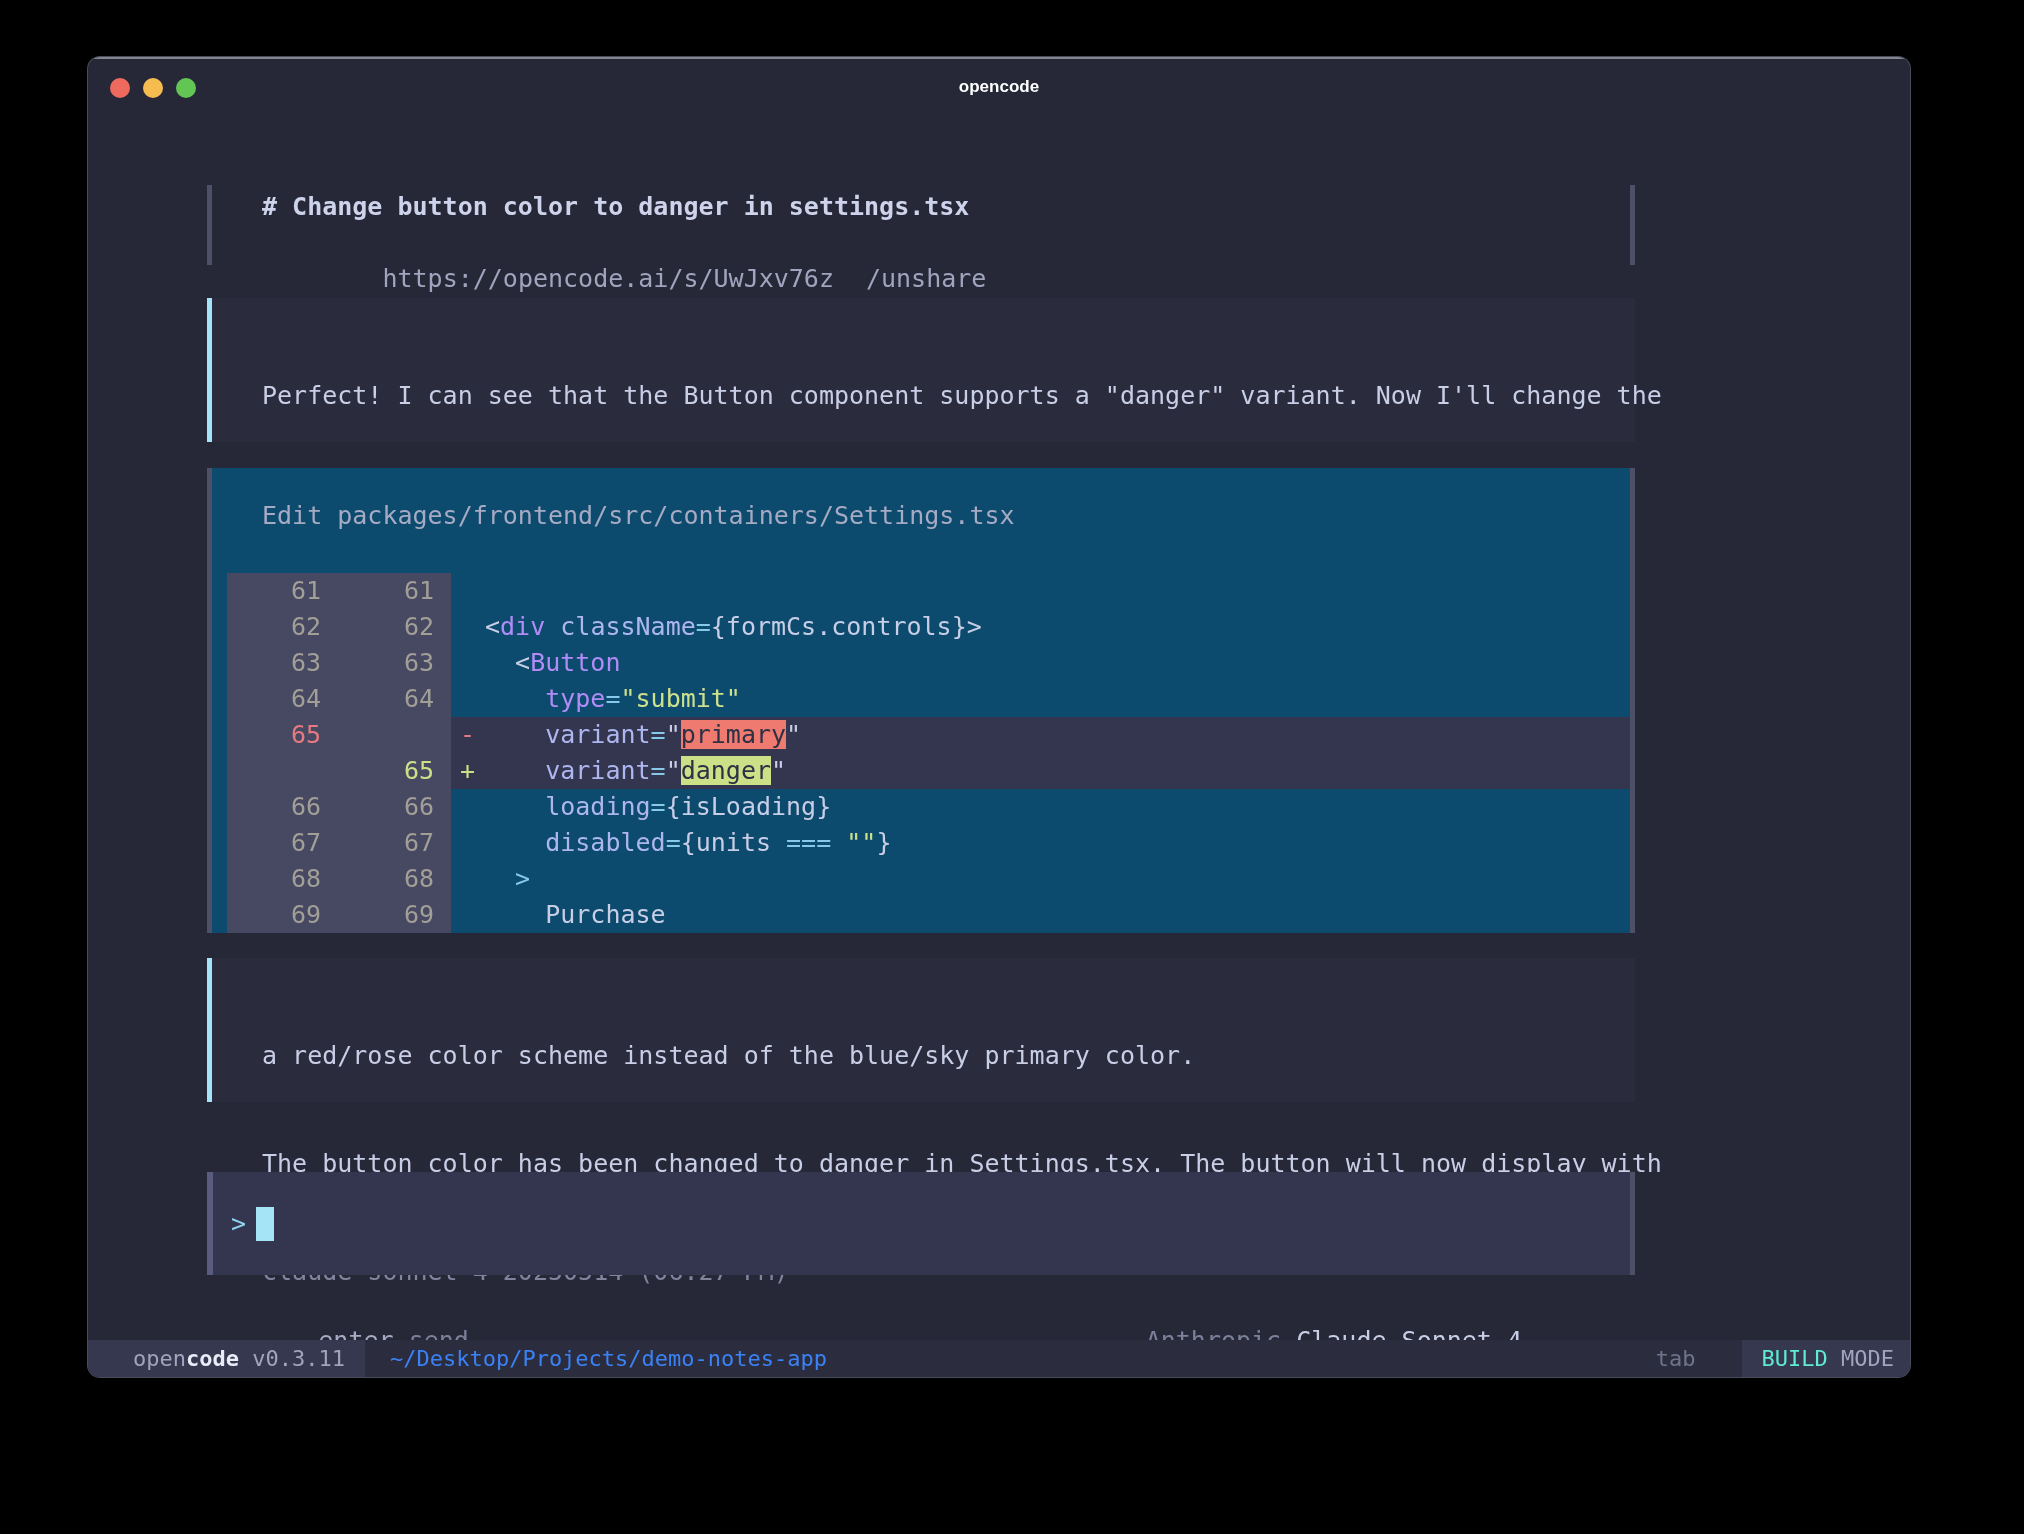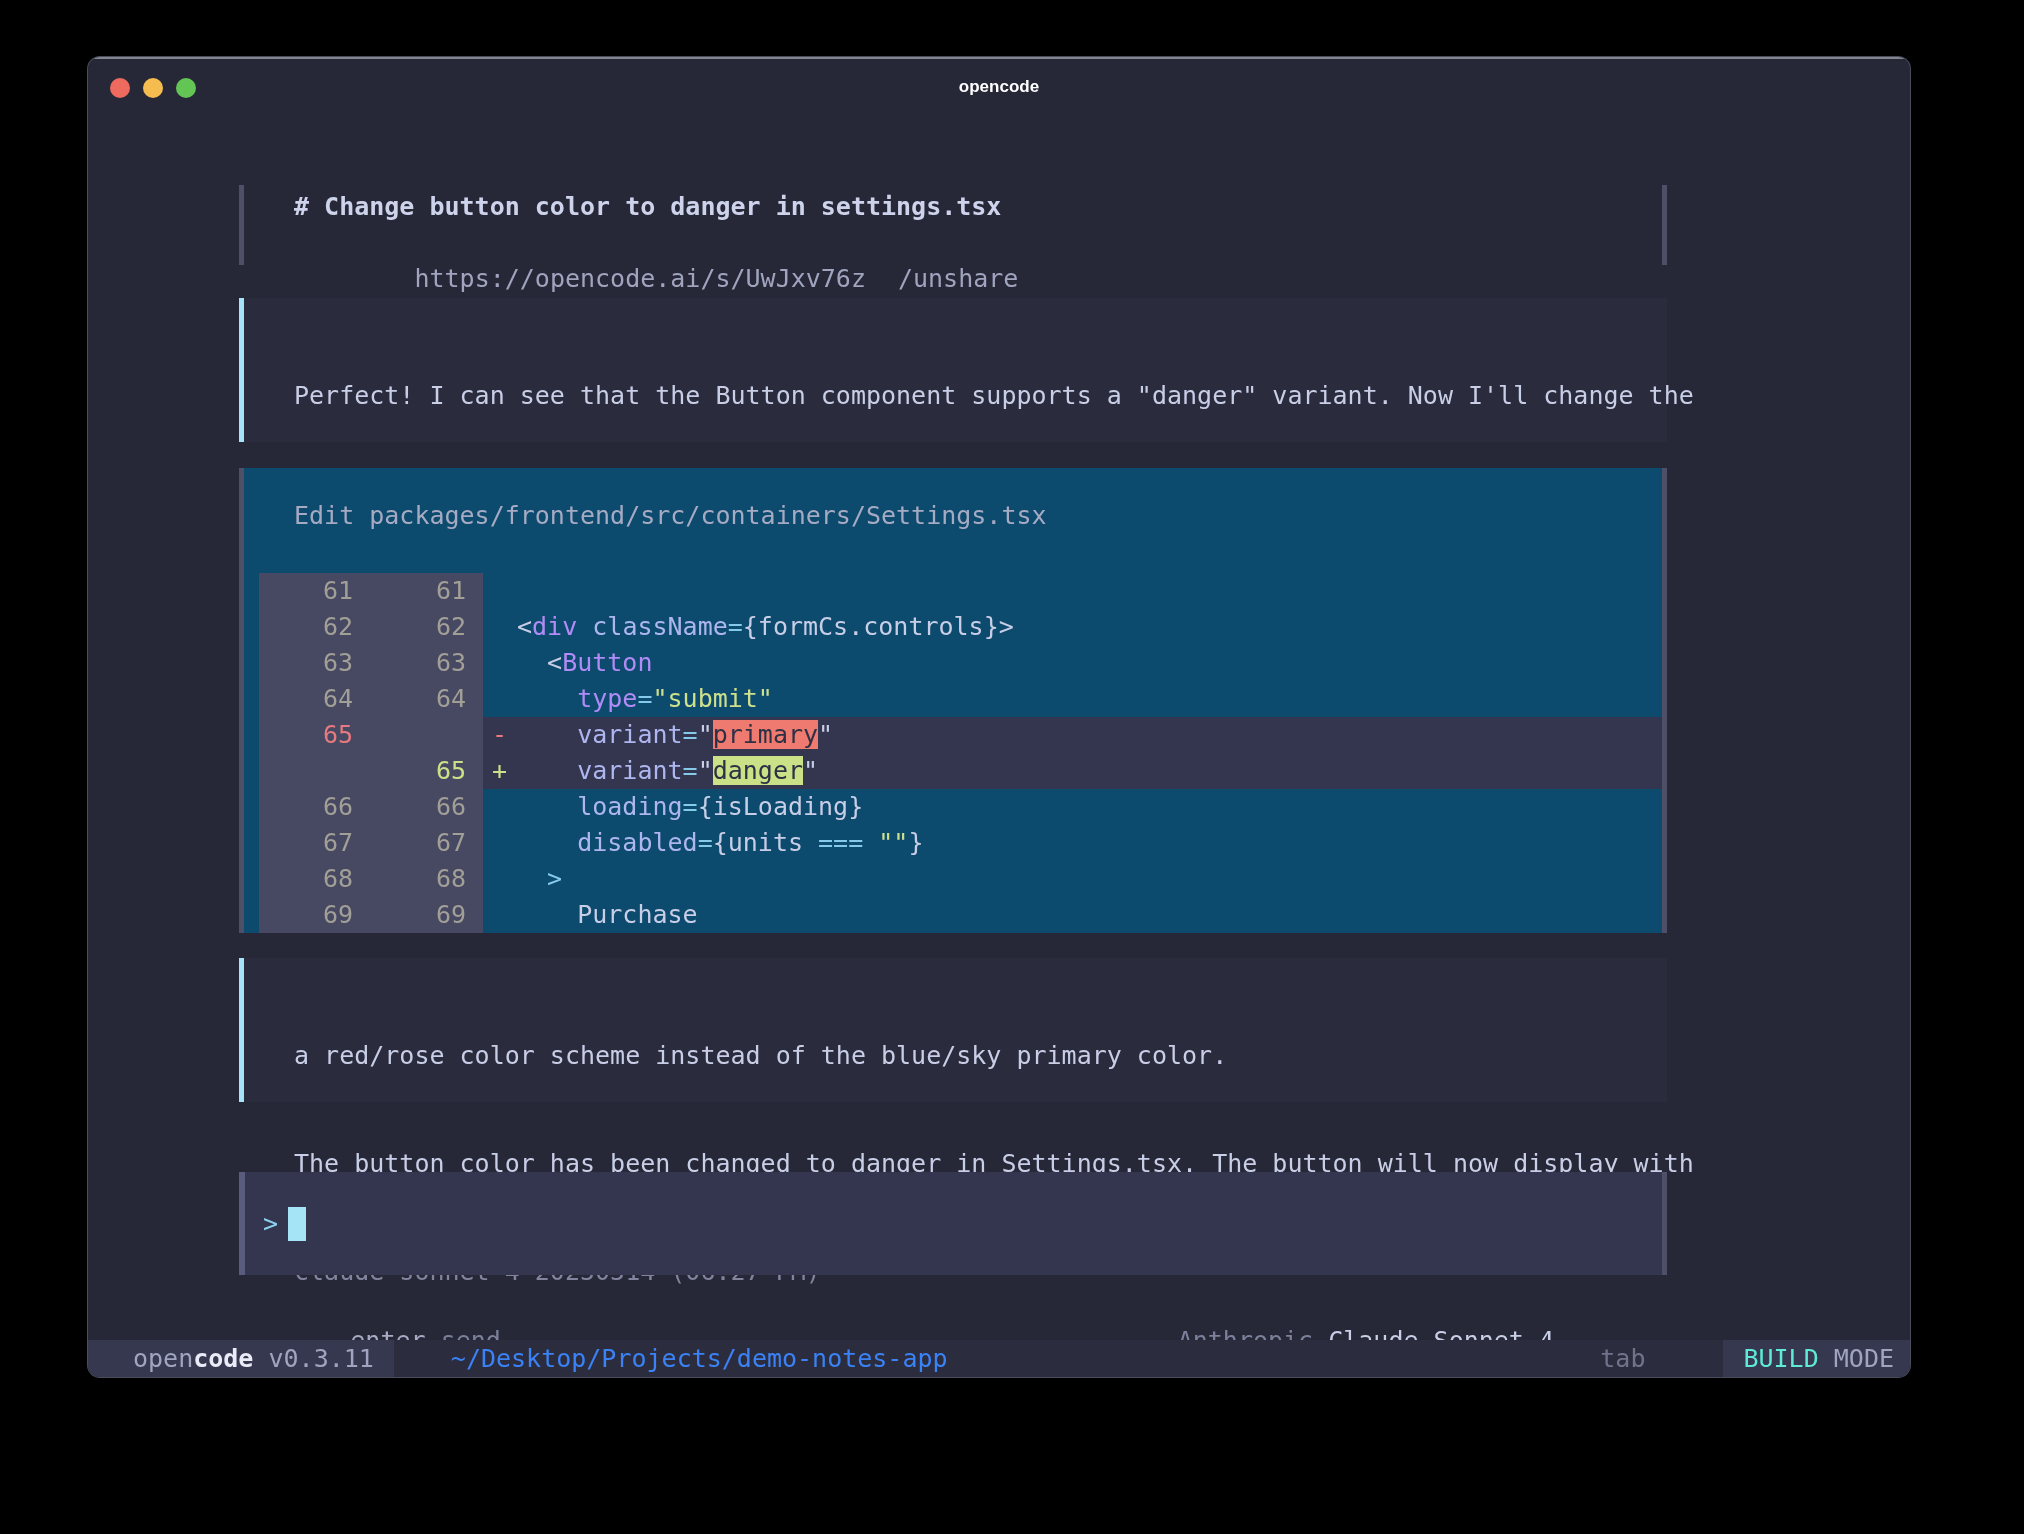--- a/index.html
+++ b/index.html
@@ -14,21 +14,21 @@
 
   
   .titlebar { position:absolute; top:0; left:0; right:0; height:58px; }
   .lights { position:absolute; left:22px; top:21px; display:flex; gap:13px; }
   .light { width:20px; height:20px; border-radius:50%; }
   .light.red{ background:#ee6a5f; } .light.yellow{ background:#f5bd4f; } .light.green{ background:#62c554; }
   .win-title { position:absolute; left:0; right:0; top:20px; text-align:center;
     font-family:"Liberation Sans", sans-serif; font-weight:bold; font-size:17px; color:#ffffff; }
 
   
-  .blk { position:absolute; left:119px; width:1428px;margin-left:32px; }
+  .blk { position:absolute; left:119px; width:1428px; }
 
   
   .hdr { top:128px; height:80px; border-left:5px solid #4e5068; border-right:5px solid #4e5068;
     padding:4px 12px 0 50px; font-size:25px; line-height:36px; }
   .hdr-title { font-weight:bold; color:#ced3ec; white-space:pre; }
   .hdr-meta { display:flex; justify-content:space-between; color:#a0a4be; white-space:pre; }
   .hdr-unshare { margin-left:32px;text-align:right; }
 
   
   .msg { height:144px; background:#2a2c3e; border-left:5px solid #a5e3f7;
@@ -64,21 +64,21 @@
   .cursor { display:inline-block; width:18px; height:34px; background:#a5e3f7; margin-left:10px; }
 
   
   .hints { top:1230px; height:36px; display:flex; justify-content:space-between;
     padding:0 113px 0 21px; font-size:25px; line-height:36px; white-space:pre; }
   .hint-key { color:#a6aac3; } .hint-act { color:#7c809a; }
   .hint-provider { color:#7c809a; } .hint-model { color:#c9cee7; }
 
   
   .statusbar { position:absolute; left:0; right:0; bottom:0; height:37px; background:#2b2d3e;
-    display:flex; align-items:stretch; font-size:25px; line-height:37px; white-space:pre;gap:32px; }
+    display:flex; align-items:stretch; font-size:22px; line-height:37px; white-space:pre; }
   .sb-seg { background:#363850; }
   .sb-app { padding:0 20px 0 45px; color:#a0a4be; }
   .sb-app b { color:#e9ebf6; font-weight:bold; }
   .sb-path { margin-left:25px; color:#3b82f6; }
   .sb-spacer { flex:1 1 auto; }
   .sb-tab { color:#70748b; margin-right:46px; }
   .sb-mode { padding:0 16px 0 20px; color:#a0a4be; }
   .sb-mode b { color:#5eead4; font-weight:normal; }
 </style>
 </head>

